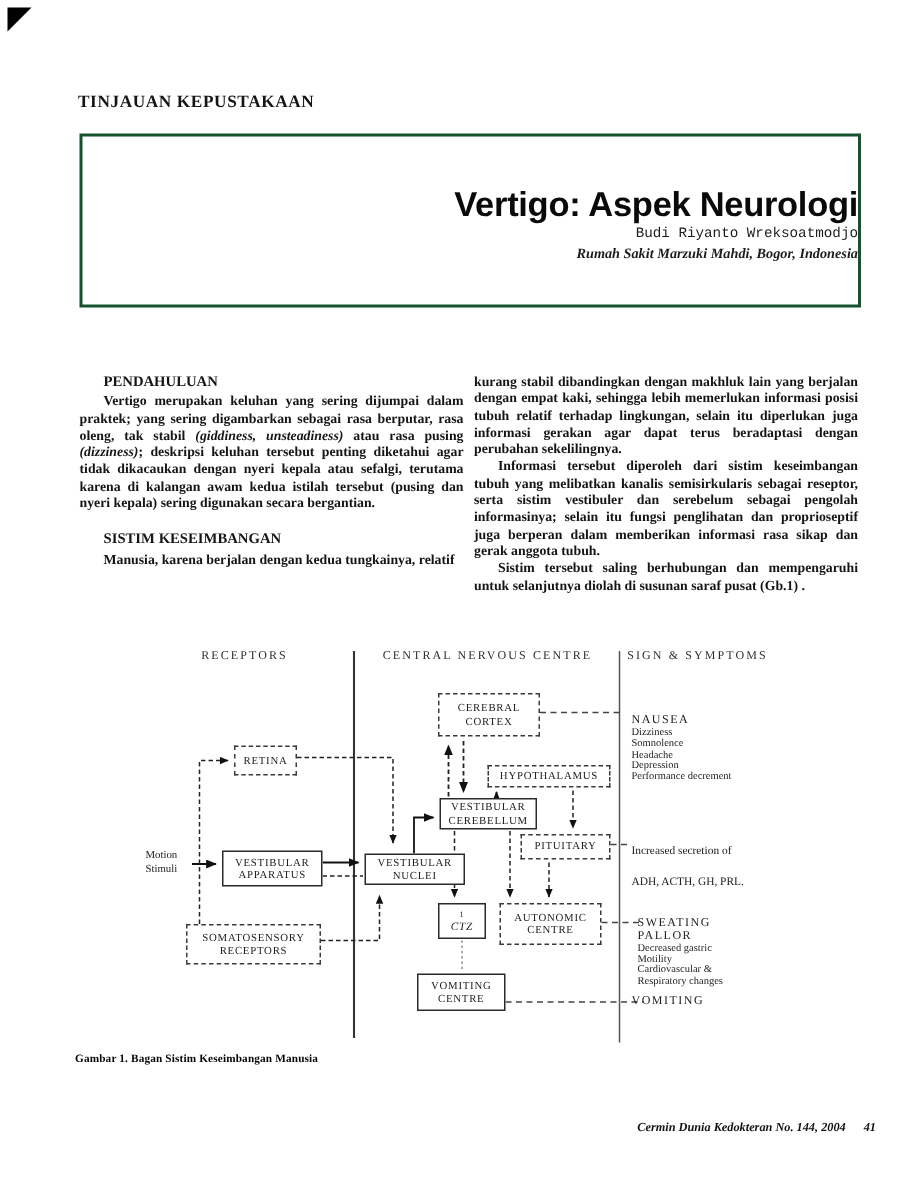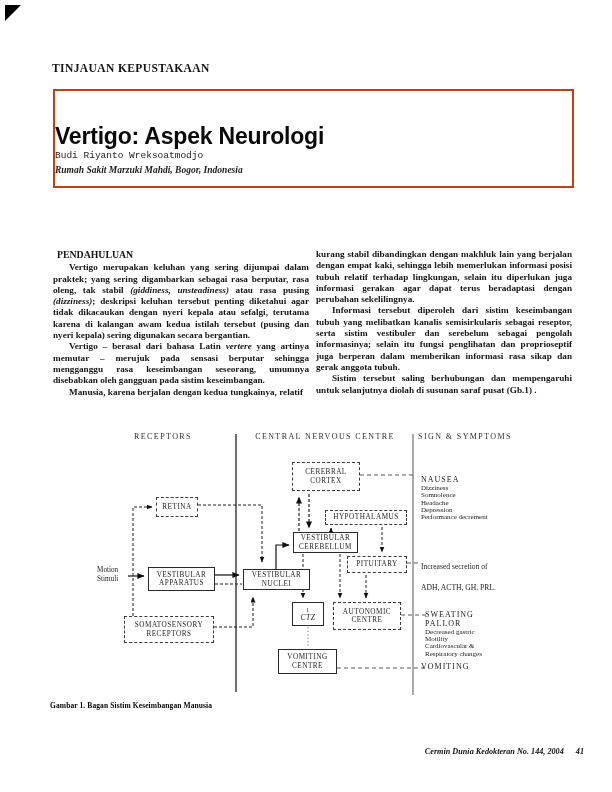--- a/index.html
+++ b/index.html
@@ -6,32 +6,32 @@
   body{width:612px;height:792px;position:relative;background:#ffffff;overflow:hidden;
        font-family:"Liberation Serif",serif;color:#141414;}
   [data-name]{box-sizing:border-box;}
 
   .corner-fold{position:absolute;left:5px;top:5px;width:0;height:0;
        border-top:16px solid #000;border-right:16px solid transparent;}
 
   .kicker{position:absolute;left:52px;top:62px;font-size:11.5px;font-weight:bold;
        letter-spacing:.4px;}
 
-  .title-box{position:absolute;left:53px;top:89px;width:521px;height:99px;
-       border:2px solid #c2410c;text-align:left;}
+  .title-box{position:absolute;left:53px;top:89px;width:521px;height:116px;
+       border:2px solid #14532d;text-align:right;}
   .article-title{margin-top:32px;font-family:"Liberation Sans",sans-serif;
        font-weight:bold;font-size:23px;letter-spacing:-.2px;color:#0a0a0a;}
   .author{margin-top:0;font-family:Liberation Mono, monospace;font-size:9.5px;color:#1c1c1c;}
   .affiliation{margin-top:4px;font-size:9.5px;font-style:italic;font-weight:bold;color:#1c1c1c;}
 
   .col{position:absolute;top:249px;width:256px;font-size:9.2px;line-height:11.3px;
        text-align:justify;font-weight:bold;color:#151515;}
   .col-left{left:53px;}
   .col-right{left:316px;}
-  .sec-head{font-size:9.8px;font-weight:bold;margin:0 0 2px 4px;}
+  .sec-head{font-size:9.8px;font-weight:bold;margin:0 0 2px 16px;}
   .sec-head.spaced{margin-top:13px;}
   .para{margin:0;text-indent:16px;}
   .it{font-style:italic;}
   .bd{font-weight:bold;}
 
   
   .figure{position:absolute;left:45px;top:428px;width:530px;height:268px;
           font-family:"Liberation Serif",serif;color:#222;}
   .figure svg{position:absolute;left:0;top:0;z-index:1;}
   .fig-head{position:absolute;z-index:2;font-size:8px;letter-spacing:1.4px;color:#2e2e2e;
@@ -68,21 +68,21 @@
 
 <div class="title-box" data-name="title-box">
   <div class="article-title" data-name="page-title">Vertigo: Aspek Neurologi</div>
   <div class="author" data-name="author-name">Budi Riyanto Wreksoatmodjo</div>
   <div class="affiliation" data-name="author-affiliation">Rumah Sakit Marzuki Mahdi, Bogor, Indonesia</div>
 </div>
 
 <div class="col col-left" data-name="text-column-left">
   <div class="sec-head" data-name="heading-pendahuluan">PENDAHULUAN</div>
   <p class="para" data-name="paragraph"><span>Vertigo merupakan keluhan yang sering dijumpai dalam praktek; yang sering digambarkan sebagai rasa berputar, rasa oleng, tak stabil </span><span class="it">(giddiness, unsteadiness)</span><span> atau rasa pusing </span><span class="it">(dizziness)</span><span>; deskripsi keluhan tersebut penting diketahui agar tidak dikacaukan dengan nyeri kepala atau sefalgi, terutama karena di kalangan awam kedua istilah tersebut (pusing dan nyeri kepala) sering digunakan secara bergantian.</span></p>
-  <p class="para" data-name="paragraph"><span>Vertigo – berasal dari bahasa Latin </span><span class="it">vertere</span><span> yang artinya memutar – merujuk pada sensasi berputar sehingga mengganggu rasa keseimbangan seseorang, umumnya disebabkan oleh gangguan pada sistim keseimbangan.</span></p>
+  <div class="sec-head spaced" data-name="heading-sistim-keseimbangan">SISTIM KESEIMBANGAN</div>
   <p class="para" data-name="paragraph">Manusia, karena berjalan dengan kedua tungkainya, relatif</p>
 </div>
 
 <div class="col col-right" data-name="text-column-right">
   <p class="para" style="text-indent:0" data-name="paragraph">kurang stabil dibandingkan dengan makhluk lain yang berjalan dengan empat kaki, sehingga lebih memerlukan informasi posisi tubuh relatif terhadap lingkungan, selain itu diperlukan juga informasi gerakan agar dapat terus beradaptasi dengan perubahan sekelilingnya.</p>
   <p class="para" data-name="paragraph">Informasi tersebut diperoleh dari sistim keseimbangan tubuh yang melibatkan kanalis semisirkularis sebagai reseptor, serta sistim vestibuler dan serebelum sebagai pengolah informasinya; selain itu fungsi penglihatan dan proprioseptif juga berperan dalam memberikan informasi rasa sikap dan gerak anggota tubuh.</p>
   <p class="para" data-name="paragraph"><span>Sistim tersebut saling berhubungan dan mempengaruhi untuk selanjutnya diolah di susunan saraf pusat </span><span class="bd">(Gb.1)</span><span> .</span></p>
 </div>
 
 <div class="figure" data-name="balance-system-diagram">

